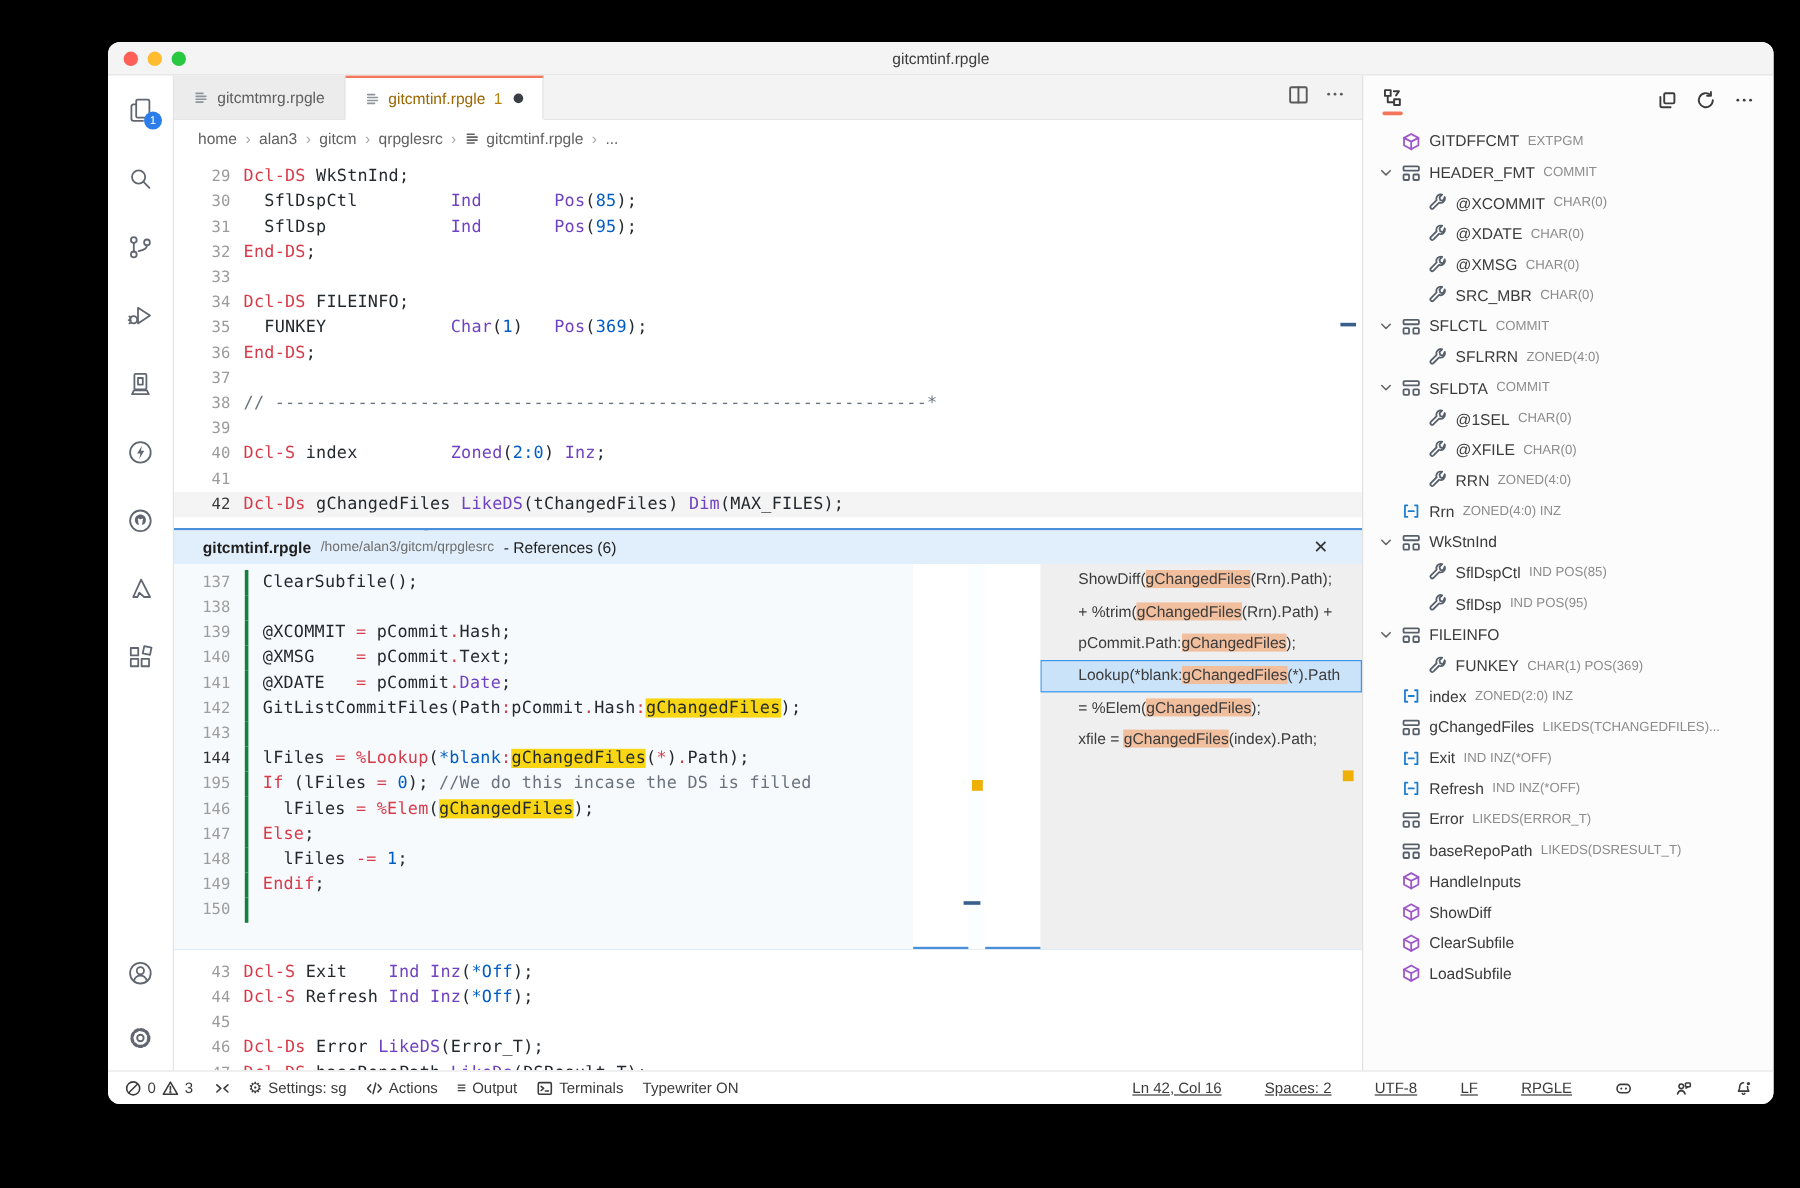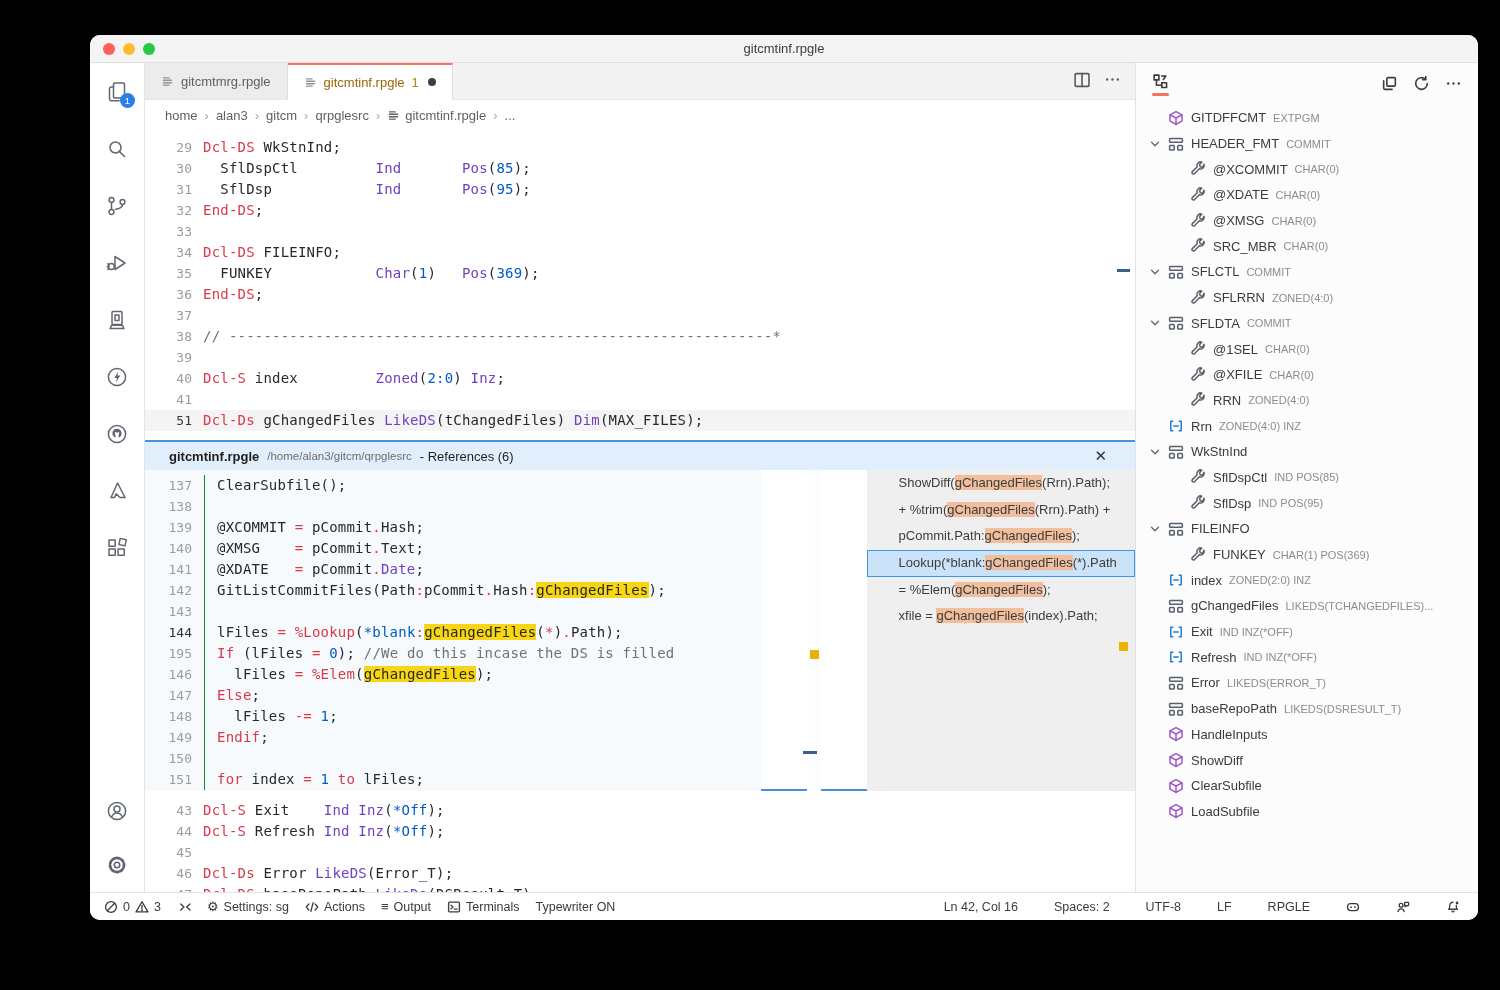--- a/index.html
+++ b/index.html
@@ -73,21 +73,21 @@
   .peek-arrow { position:absolute; top:-9px; left:203px; width:0; height:0;
                 border:7px solid transparent; border-bottom:8px solid #4a90d9; }
   .peek-header { height:28px; background:#e1eefb; display:flex; align-items:center; padding-left:24px; gap:8px; position:relative; }
   .peek-file { font-size:13px; font-weight:bold; color:#1f1f1f; }
   .peek-path { font-size:11.5px; color:#6e6e6e; }
   .peek-label { font-size:13px; color:#1f1f1f; }
   .peek-close { position:absolute; right:28px; top:0; height:28px; display:flex; align-items:center;
                 color:#333; font-size:15px; cursor:pointer; }
   .peek-body { display:flex; height:321px;gap:46px; }
   .peek-code { width:665px; overflow:hidden; background:#f7fafd; padding-top:5px; }
-  .peek-code .code { margin-left:12px; padding-left:12px; border-left:1px solid #15803d; }
+  .peek-code .code { margin-left:12px; padding-left:12px; border-left:3px solid #15803d; }
   .peek-code .ln { color:#9d9d9d; }
   .peek-code .code-line.active-row { background:transparent; }
   .peek-code .code-line.active-row .ln { color:#303030; }
   .peek-strip { width:15px; position:relative; background:#fcfdfe; }
   .strip-mark-yellow { position:absolute; left:3px; top:180px; width:9px; height:9px; background:#eeb004; }
   .strip-mark-blue { position:absolute; left:-4px; top:281px; width:14px; height:3px; background:#39608c; }
   .peek-refs { width:290px; background:#efefef; overflow:hidden; }
   .ref-row { height:26.7px; line-height:26.7px; padding-left:32px; font-size:13px; color:#3c3c3c;
              white-space:nowrap; cursor:pointer; }
   .ref-row.selected { background:#cbe3f9; outline:1px solid #3e96ea; outline-offset:-1px; }
@@ -115,21 +115,21 @@
   .ol-icon svg { width:16px; height:16px; }
   .ic-module { color:#9d57c9; } .ic-struct { color:#57606a; } .ic-wrench { color:#57606a; } .ic-var { color:#1e7ece; }
   .ol-name { font-size:13px; color:#3b3b3b; }
   .ol-detail { font-size:11px; color:#8c8c8c; margin-left:7px; }
 
   
   .statusbar { position:absolute; bottom:0; left:0; right:0; height:28px; background:#fff;
                border-top:1px solid #e4e4e4; display:flex; align-items:center;
                font-size:12.5px; color:#3b3b3b; padding:0 18px 0 14px; }
   .sb-left { display:flex; align-items:center; gap:16px; }
-  .sb-right { margin-left:auto; display:flex; align-items:center; gap:36px; }
+  .sb-right { margin-left:auto; display:flex; align-items:center; gap:36px;text-decoration:underline; }
   .seg { display:flex; align-items:center; gap:5px; cursor:pointer; }
   .seg svg { width:14px; height:14px; display:block; }
   .seg .glyph { font-size:13px; }
 </style>
 </head>
 <body>
 
 <div class="window">
 
   <div class="titlebar">
@@ -296,21 +296,21 @@
             <div class="code-line"><span class="ln">32</span><span class="code"><span class="tk-k">End-DS</span><span class="tk-p">;</span></span></div>
             <div class="code-line"><span class="ln">33</span><span class="code"></span></div>
             <div class="code-line"><span class="ln">34</span><span class="code"><span class="tk-k">Dcl-DS</span><span class="tk-p"> FILEINFO;</span></span></div>
             <div class="code-line"><span class="ln">35</span><span class="code"><span class="tk-p">  FUNKEY            </span><span class="tk-t">Char</span><span class="tk-p">(</span><span class="tk-n">1</span><span class="tk-p">)   </span><span class="tk-t">Pos</span><span class="tk-p">(</span><span class="tk-n">369</span><span class="tk-p">);</span></span></div>
             <div class="code-line"><span class="ln">36</span><span class="code"><span class="tk-k">End-DS</span><span class="tk-p">;</span></span></div>
             <div class="code-line"><span class="ln">37</span><span class="code"></span></div>
             <div class="code-line"><span class="ln">38</span><span class="code"><span class="tk-c">// ---------------------------------------------------------------*</span></span></div>
             <div class="code-line"><span class="ln">39</span><span class="code"></span></div>
             <div class="code-line"><span class="ln">40</span><span class="code"><span class="tk-k">Dcl-S</span><span class="tk-p"> index         </span><span class="tk-t">Zoned</span><span class="tk-p">(</span><span class="tk-n">2:0</span><span class="tk-p">) </span><span class="tk-t">Inz</span><span class="tk-p">;</span></span></div>
             <div class="code-line"><span class="ln">41</span><span class="code"></span></div>
-            <div class="code-line active-row"><span class="ln">51</span><span class="code"><span class="tk-k">Dcl-Ds</span><span class="tk-p"> gChangedFiles </span><span class="tk-t">LikeDS</span><span class="tk-p">(tChangedFiles) </span><span class="tk-t">Dim</span><span class="tk-p">(MAX_FILES);</span></span></div>
+            <div class="code-line active-row"><span class="ln">42</span><span class="code"><span class="tk-k">Dcl-Ds</span><span class="tk-p"> gChangedFiles </span><span class="tk-t">LikeDS</span><span class="tk-p">(tChangedFiles) </span><span class="tk-t">Dim</span><span class="tk-p">(MAX_FILES);</span></span></div>
           </div>
 
         <div class="peek">
           <div class="peek-arrow"></div>
           <div class="peek-header">
             <span class="peek-file">gitcmtinf.rpgle</span>
             <span class="peek-path">/home/alan3/gitcm/qrpglesrc</span>
             <span class="peek-label">- References (6)</span>
             <span class="peek-close">✕</span>
           </div>
@@ -323,21 +323,20 @@
                 <div class="code-line"><span class="ln">141</span><span class="code"><span class="tk-p">@XDATE   </span><span class="tk-o">=</span><span class="tk-p"> pCommit</span><span class="tk-o">.</span><span class="tk-t">Date</span><span class="tk-p">;</span></span></div>
                 <div class="code-line"><span class="ln">142</span><span class="code"><span class="tk-p">GitListCommitFiles(Path</span><span class="tk-o">:</span><span class="tk-p">pCommit</span><span class="tk-o">.</span><span class="tk-p">Hash</span><span class="tk-o">:</span><span class="tk-hy">gChangedFiles</span><span class="tk-p">);</span></span></div>
                 <div class="code-line"><span class="ln">143</span><span class="code"></span></div>
                 <div class="code-line active-row"><span class="ln">144</span><span class="code"><span class="tk-p">lFiles </span><span class="tk-o">=</span><span class="tk-p"> </span><span class="tk-o">%Lookup</span><span class="tk-p">(</span><span class="tk-n">*blank</span><span class="tk-o">:</span><span class="tk-hy">gChangedFiles</span><span class="tk-p">(</span><span class="tk-o">*</span><span class="tk-p">)</span><span class="tk-o">.</span><span class="tk-p">Path);</span></span></div>
                 <div class="code-line"><span class="ln">195</span><span class="code"><span class="tk-k">If</span><span class="tk-p"> (lFiles </span><span class="tk-o">=</span><span class="tk-p"> </span><span class="tk-n">0</span><span class="tk-p">); </span><span class="tk-c">//We do this incase the DS is filled</span></span></div>
                 <div class="code-line"><span class="ln">146</span><span class="code"><span class="tk-p">  lFiles </span><span class="tk-o">=</span><span class="tk-p"> </span><span class="tk-o">%Elem</span><span class="tk-p">(</span><span class="tk-hy">gChangedFiles</span><span class="tk-p">);</span></span></div>
                 <div class="code-line"><span class="ln">147</span><span class="code"><span class="tk-k">Else</span><span class="tk-p">;</span></span></div>
                 <div class="code-line"><span class="ln">148</span><span class="code"><span class="tk-p">  lFiles </span><span class="tk-o">-=</span><span class="tk-p"> </span><span class="tk-n">1</span><span class="tk-p">;</span></span></div>
                 <div class="code-line"><span class="ln">149</span><span class="code"><span class="tk-k">Endif</span><span class="tk-p">;</span></span></div>
                 <div class="code-line"><span class="ln">150</span><span class="code"></span></div>
-                <div class="code-line"><span class="ln">151</span><span class="code"><span class="tk-k">for</span><span class="tk-p"> index </span><span class="tk-o">=</span><span class="tk-p"> </span><span class="tk-n">1</span><span class="tk-p"> </span><span class="tk-k">to</span><span class="tk-p"> lFiles;</span></span></div>
               </div>
             <div class="peek-strip">
               <div class="strip-mark-yellow"></div>
               <div class="strip-mark-blue"></div>
             </div>
             <div class="peek-refs" id="peek-refs">
                 <div class="ref-row"><span>ShowDiff(</span><span class="ref-match">gChangedFiles</span><span>(Rrn).Path);</span></div>
                 <div class="ref-row"><span>+ %trim(</span><span class="ref-match">gChangedFiles</span><span>(Rrn).Path) +</span></div>
                 <div class="ref-row"><span>pCommit.Path:</span><span class="ref-match">gChangedFiles</span><span>);</span></div>
                 <div class="ref-row selected"><span>Lookup(*blank:</span><span class="ref-match">gChangedFiles</span><span>(*).Path</span></div>

